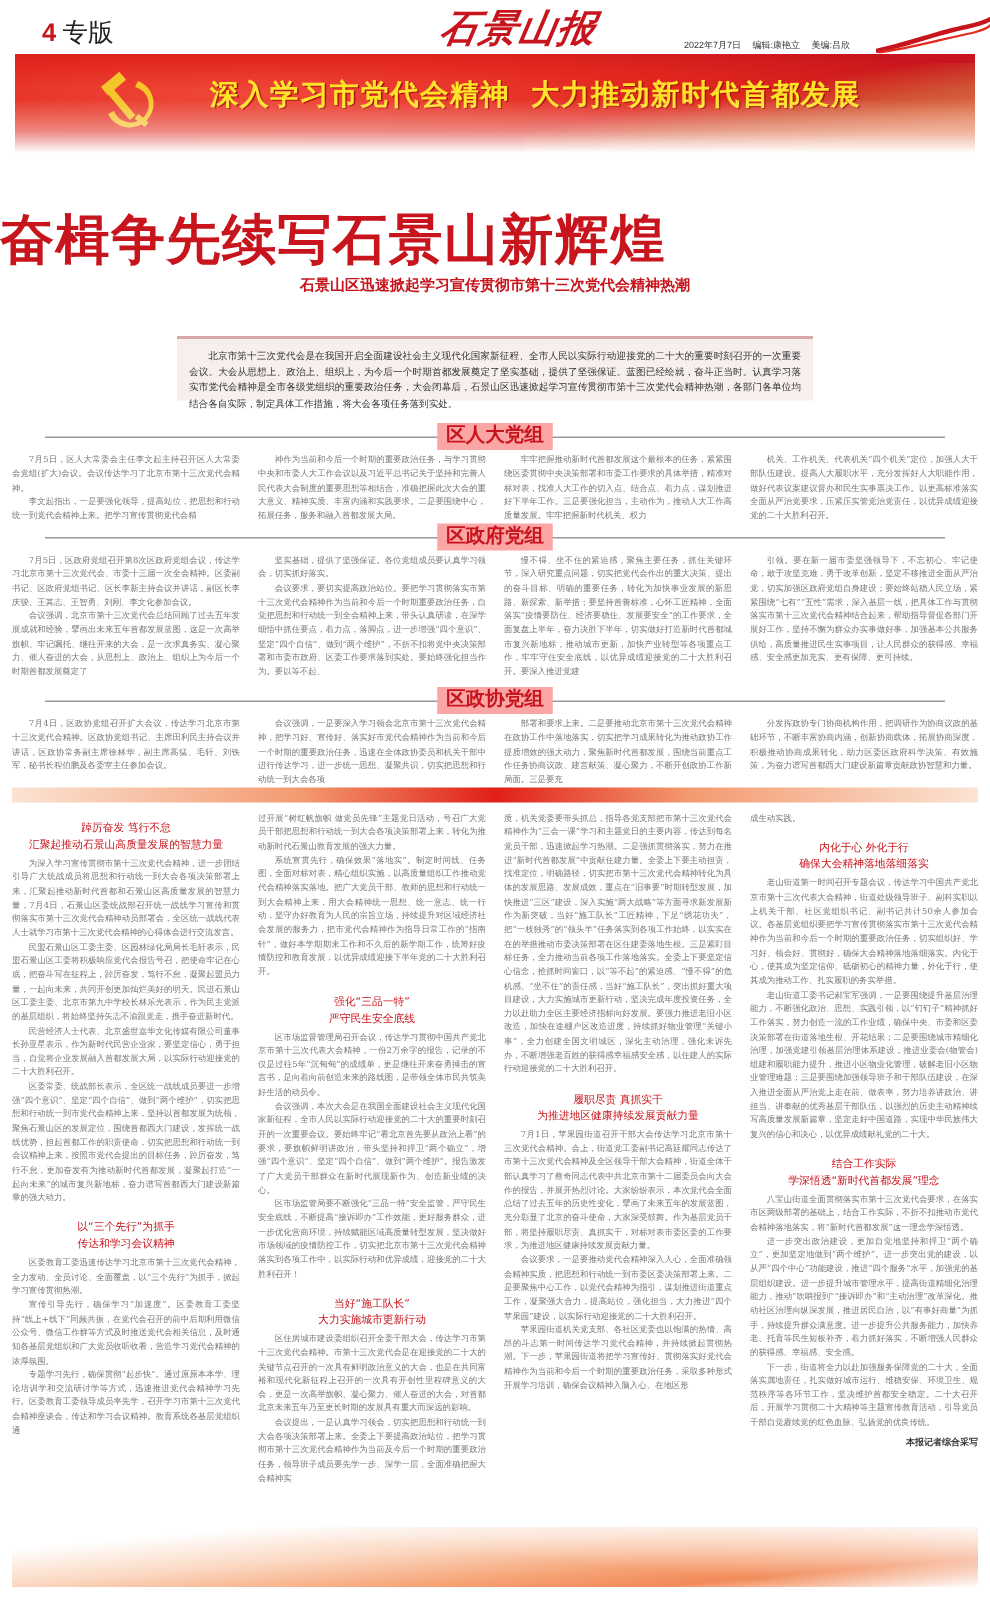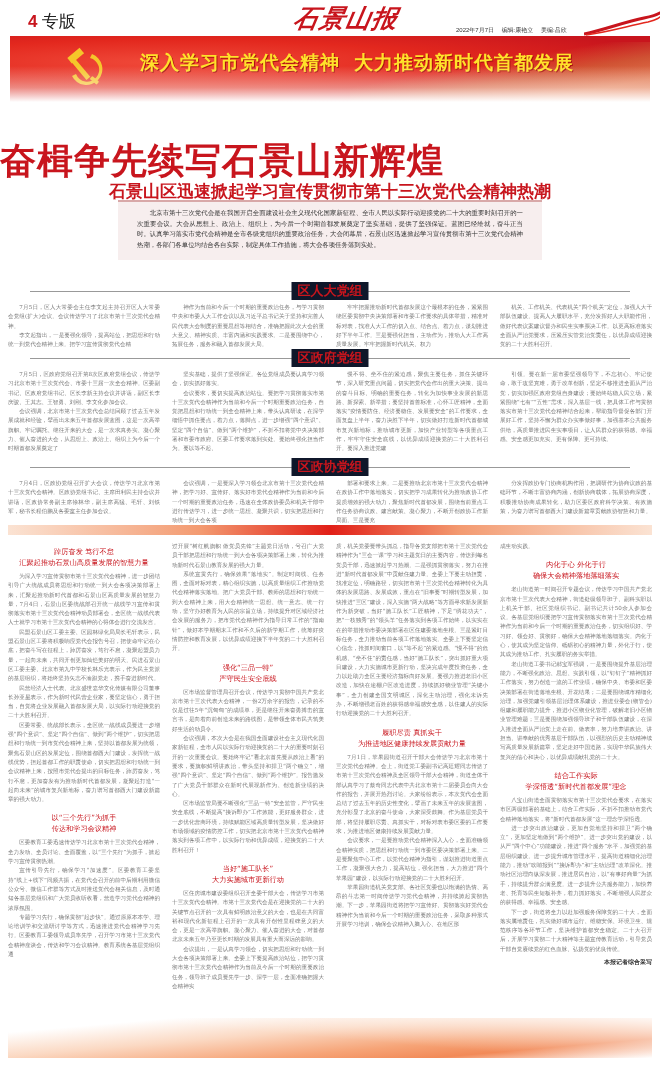--- a/index.html
+++ b/index.html
@@ -25,31 +25,31 @@
   .banner .wall { position: absolute; right: 0; bottom: 0; width: 300px; height: 60px;
     background: linear-gradient(170deg, rgba(0,0,0,0) 40%, rgba(210,130,70,0.55) 60%, rgba(240,180,110,0.6) 80%); }
   .emblem { position: absolute; left: 52px; top: 10px; width: 44px; height: 44px; }
   .banner-slogan { position: absolute; left: 130px; top: 14px; font-size: 19px; font-weight: bold; color: #ffe22a;
     font-family: "DejaVu Sans", sans-serif; letter-spacing: 1px; white-space: nowrap; text-shadow: 1px 1px 0 #a8120e; }
   .banner-slogan span + span { margin-left: 14px; }
 
   
   .headline { position: absolute; left: 0; top: 140px; width: 660px; font-size: 36px; color: #c8151d;
     font-weight: bold; font-family: "DejaVu Serif", serif; letter-spacing: 1px; line-height: 40px; }
-  .subhead { position: absolute; left: 0; top: 181px; width: 660px; text-align: center; font-size: 17px; color: #c8151d;
+  .subhead { position: absolute; left: 0; top: 181px; width: 660px; text-align: center; font-size: 10px; color: #c8151d;
     font-weight: bold; font-family: "DejaVu Serif", serif; line-height: 20px; }
 
   
-  .intro { position: absolute; left: 118px; top: 200px; width: 424px; height: 60px; background: #f7eeee; border-top: 2px solid #d8a8a8; padding: 6px 19px; }
+  .intro { position: absolute; left: 118px; top: 224px; width: 424px; height: 43px; background: #f7eeee; border-top: 2px solid #d8a8a8; padding: 6px 8px; }
   .intro p { font-size: 6.4px; line-height: 10.5px; color: #333; text-indent: 2em; text-align: justify; }
 
   
   .sec-head { position: absolute; left: 30px; width: 600px; height: 18px; }
   .sec-head .line { position: absolute; left: 0; right: 0; top: 9px; height: 1px; background: #999; }
-  .sec-head .label { position: absolute; left: 50%; transform: translateX(-50%); top: 0; padding: 0 6px; background: #0f172a; font-size: 13px; color: #c8151d; font-weight: bold; font-family: "DejaVu Sans", sans-serif; white-space: nowrap; line-height: 18px; }
+  .sec-head .label { position: absolute; left: 50%; transform: translateX(-50%); top: 0; padding: 0 6px; background: #fca5a5; font-size: 13px; color: #c8151d; font-weight: bold; font-family: "DejaVu Sans", sans-serif; white-space: nowrap; line-height: 18px; }
 
   
   .cols { position: absolute; left: 8px; width: 644px; display: flex; gap: 12px; }
   .col { flex: 1; font-size: 5.6px; line-height: 9.3px; color: #777; text-align: justify; overflow: hidden; }
   .col p { text-indent: 2em; }
 
   
   .grad-bar { position: absolute; left: 8px; top: 525px; width: 644px; height: 10px;
     background: linear-gradient(to right, #fbe3d3 0%, #f39a70 30%, #e11f17 50%, #f39a70 70%, #fbe3d3 100%); }
 

